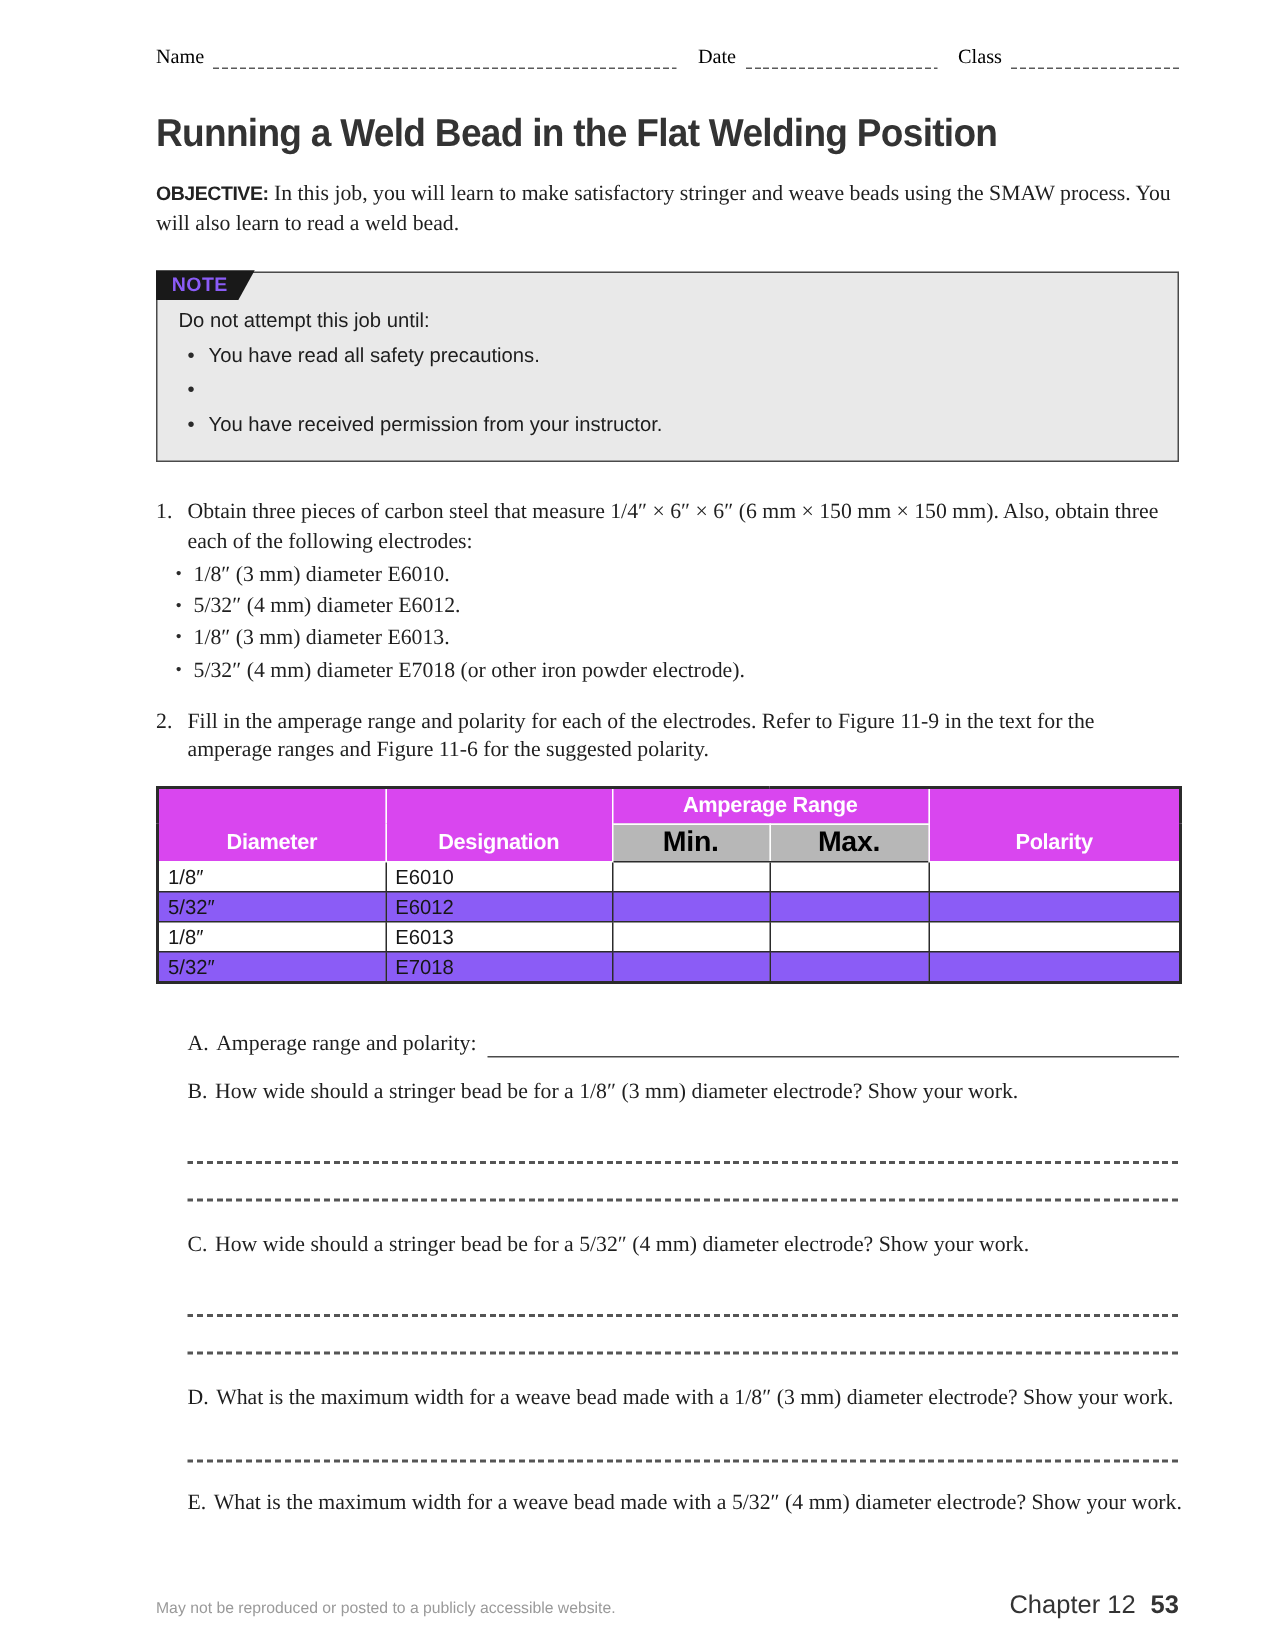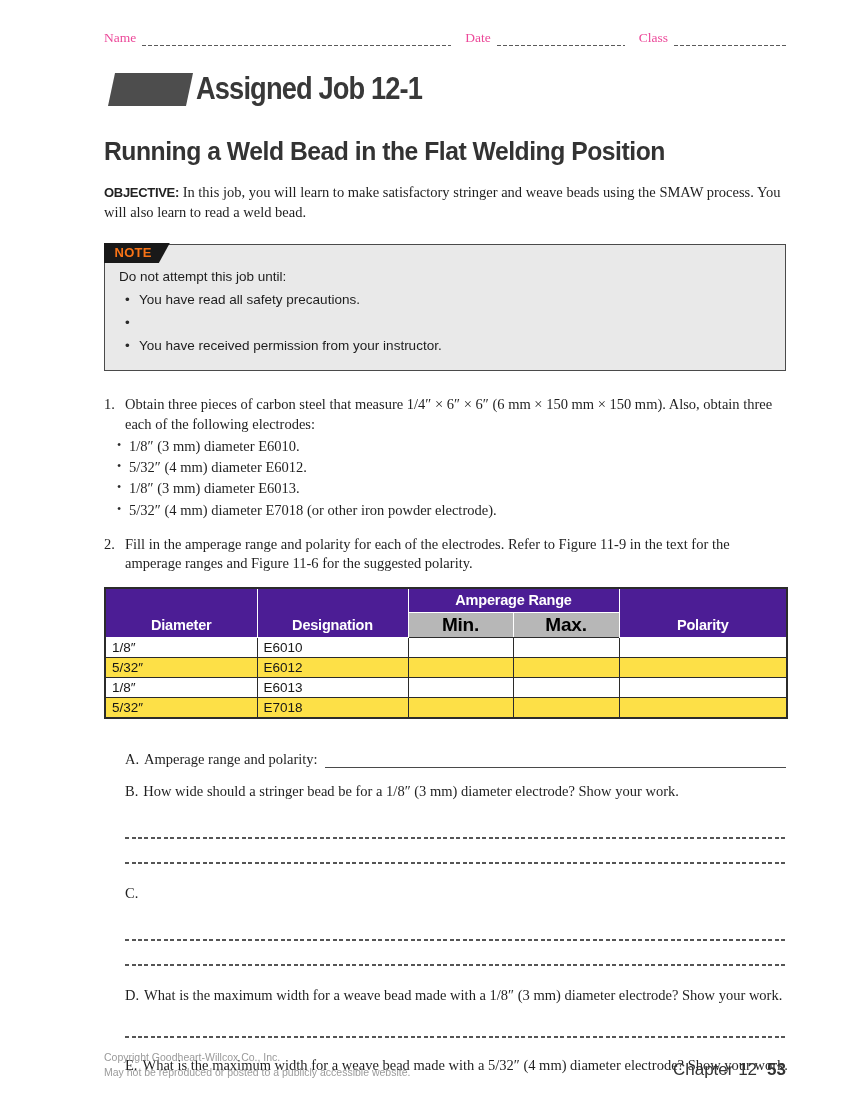--- a/index.html
+++ b/index.html
@@ -4,21 +4,21 @@
 <style>
   html,body{margin:0;padding:0;background:#fff;}
   .page{
     position:relative;width:849px;height:1100px;background:#ffffff;
     font-family:"Liberation Serif","DejaVu Serif",serif;color:#1f1f1f;
     overflow:hidden;
   }
   
   .topline{
     display:flex;align-items:flex-end;gap:6px;
-    margin:30px 63px 0 104px;font-size:13.5px;color:#ec4899;
+    margin:30px 63px 0 104px;font-size:13.5px;color:#000000;
   }
   .blankline{
     flex:1;height:14px;
     background:repeating-linear-gradient(90deg,#5a5a5a 0,#5a5a5a 4px,transparent 4px,transparent 6px) bottom/100% 1.2px no-repeat;
   }
   .blank-date{flex:0 0 128px;}
   .blank-class{flex:0 0 112px;}
   .toplabel{white-space:nowrap;}
   .toplabel.mid{margin-left:8px;}
   
@@ -40,21 +40,21 @@
   }
   
   .objective{margin:15px 47px 0 104px;font-size:14.5px;line-height:1.4;color:#1f1f1f;}
   .obj-label{font-family:"Liberation Sans","DejaVu Sans",sans-serif;font-weight:bold;font-size:13px;letter-spacing:-.3px;color:#222;}
   
   .note{
     position:relative;margin:21px 63px 0 104px;background:#e9e9e9;
     border:1.5px solid #4a4a4a;padding:22px 12px 10px 14px;
   }
   .note-tab{
-    position:absolute;top:-1.5px;left:-1.5px;background:#191919;color:#f97316;
+    position:absolute;top:-1.5px;left:-1.5px;background:#191919;color:#8b5cf6;
     font-family:"Liberation Sans","DejaVu Sans",sans-serif;font-weight:bold;font-size:13px;
     padding:2px 18px 3px 11px;letter-spacing:.3px;
     clip-path:polygon(0 0,100% 0,calc(100% - 11px) 100%,0 100%);
   }
   .note-body{font-family:"Liberation Sans","DejaVu Sans",sans-serif;font-size:13.5px;color:#1d1d1d;}
   .note-intro{margin:2px 0 7px 0;}
   .note-li{display:flex;margin:0 0 5px 6px;line-height:1.35;}
   .note-bullet{flex:0 0 14px;color:#2a2a2a;}
   .it{font-style:italic;}
   
@@ -65,34 +65,34 @@
   .sub-bullets{margin:3px 0 0 -8px;}
   .sub-li{display:flex;margin-bottom:2px;}
   .sub-dot{flex:0 0 12px;font-size:12px;padding-top:1px;color:#2a2a2a;}
   
   table.amp{
     border-collapse:collapse;margin:9px 63px 0 104px;width:682px;
     font-family:"Liberation Sans","DejaVu Sans",sans-serif;table-layout:fixed;
     border:2px solid #2b2b2b;
   }
   table.amp th{
-    background:#4c1d95;color:#ffffff;font-size:14.5px;font-weight:bold;
+    background:#d946ef;color:#ffffff;font-size:14.5px;font-weight:bold;
     border:1px solid #ffffff;text-align:center;letter-spacing:-.2px;
   }
   table.amp th.h-top{height:21px;vertical-align:middle;}
   table.amp th.h-span{vertical-align:bottom;padding-bottom:4px;}
   table.amp th.sub{
     background:#b7b7b7;color:#000000;font-size:19px;height:21px;
     border-bottom:1.5px solid #2b2b2b;
   }
   table.amp td{
     border:1px solid #2b2b2b;height:19px;font-size:13.5px;color:#161616;
     padding:0 0 0 6px;text-align:left;vertical-align:middle;
   }
-  tr.alt td{background:#fde047;}
+  tr.alt td{background:#8b5cf6;}
   
   .questions{margin:32px 63px 0 125px;font-size:14.5px;color:#1f1f1f;}
   .q{display:flex;align-items:flex-end;}
   .q-letter{white-space:nowrap;}
   .q-text{white-space:nowrap;margin-left:5px;}
   .q-fill{flex:1;margin-left:7px;height:13px;border-bottom:1.2px solid #4a4a4a;}
   .dashline{
     height:2px;
     background:repeating-linear-gradient(90deg,#555 0,#555 4px,transparent 4px,transparent 6.5px);
   }
@@ -124,24 +124,20 @@
 
   <div class="topline">
     <span class="toplabel">Name</span>
     <span class="blankline"></span>
     <span class="toplabel mid">Date</span>
     <span class="blankline blank-date"></span>
     <span class="toplabel mid">Class</span>
     <span class="blankline blank-class"></span>
   </div>
 
-  <div class="jobrow">
-    <span class="job-shape"></span>
-    <span class="job-title">Assigned Job 12-1</span>
-  </div>
 
   <div class="h1">Running a Weld Bead in the Flat Welding Position</div>
 
   <p class="objective"><span class="obj-label">OBJECTIVE:</span>
     <span>In this job, you will learn to make satisfactory stringer and weave beads using the SMAW process. You will also learn to read a weld bead.</span></p>
 
   <div class="note">
     <div class="note-tab">NOTE</div>
     <div class="note-body">
       <div class="note-intro">Do not attempt this job until:</div>
@@ -249,38 +245,38 @@
       <span class="q-fill"></span>
     </div>
     <div class="q mt-q">
       <span class="q-letter">B.</span>
       <span class="q-text">How wide should a stringer bead be for a 1/8″ (3 mm) diameter electrode? Show your work.</span>
     </div>
     <div class="dashline mt-l1"></div>
     <div class="dashline mt-l2"></div>
     <div class="q mt-qc">
       <span class="q-letter">C.</span>
+      <span class="q-text">How wide should a stringer bead be for a 5/32″ (4 mm) diameter electrode? Show your work.</span>
     </div>
     <div class="dashline mt-l1"></div>
     <div class="dashline mt-l2"></div>
     <div class="q mt-qc">
       <span class="q-letter">D.</span>
       <span class="q-text">What is the maximum width for a weave bead made with a 1/8″ (3 mm) diameter electrode? Show your work.</span>
     </div>
     <div class="dashline mt-sing"></div>
     <div class="q mt-qe">
       <span class="q-letter">E.</span>
       <span class="q-text">What is the maximum width for a weave bead made with a 5/32″ (4 mm) diameter electrode? Show your work.</span>
     </div>
 
   </div>
 
   <div class="footer">
     <div class="copyright">
-      <div>Copyright Goodheart-Willcox Co., Inc.</div>
       <div>May not be reproduced or posted to a publicly accessible website.</div>
     </div>
     <div class="chapterref">
       <span>Chapter 12</span><span class="pagenum">53</span>
     </div>
   </div>
 
 </div>
 
 </body></html>

